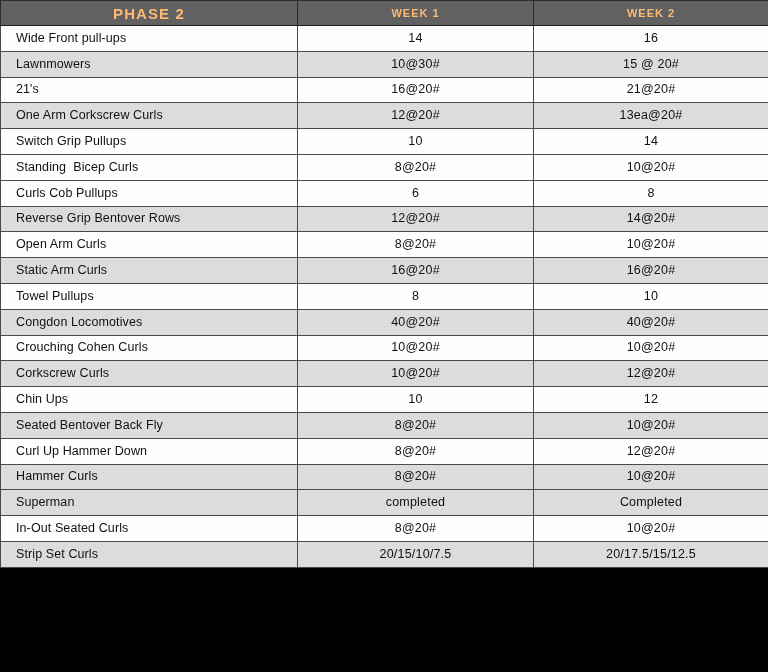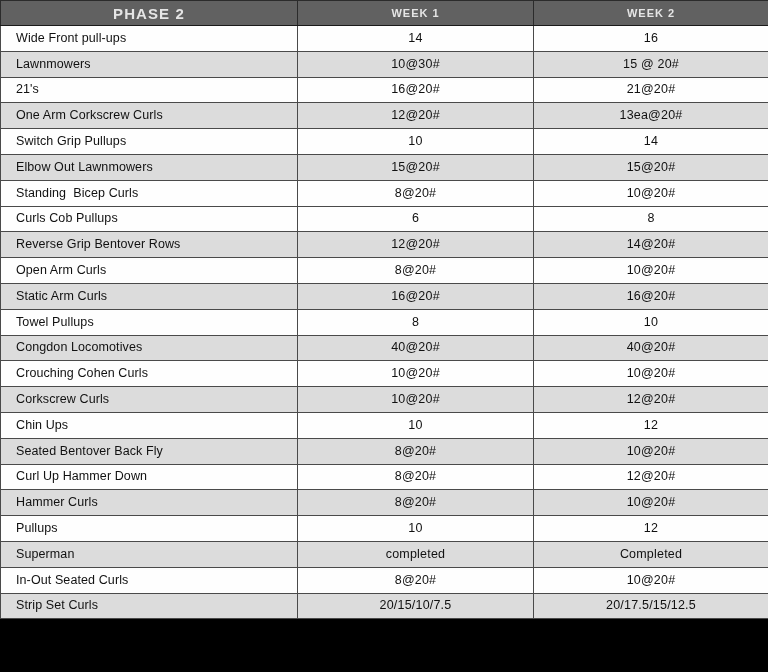--- a/index.html
+++ b/index.html
@@ -27,21 +27,21 @@
     background: #ffffff;
   }
 
   table.workout col.c-exercise { width: 297px; }
   table.workout col.c-week1    { width: 236px; }
   table.workout col.c-week2    { width: 235px; }
 
   
   thead tr.header-row th {
     background: #616161;
-    color: #e5e5e5;
+    color: #fdba74;
     font-weight: bold;
     height: 25px;
     padding: 0 6px;
     border: 1px solid #2b2b2b;
     border-bottom: 1px solid #1a1a1a;
     text-align: center;
     vertical-align: middle;
     letter-spacing: 0.6px;
     line-height: 1;
     box-sizing: border-box;
@@ -124,25 +124,20 @@
         <tr class="data-row row-shade">
           <td class="cell-exercise">One Arm Corkscrew Curls</td>
           <td class="cell-value">12@20#</td>
           <td class="cell-value">13ea@20#</td>
         </tr>
         <tr class="data-row row-white">
           <td class="cell-exercise">Switch Grip Pullups</td>
           <td class="cell-value">10</td>
           <td class="cell-value">14</td>
         </tr>
-        <tr class="data-row row-shade">
-          <td class="cell-exercise">Elbow Out Lawnmowers</td>
-          <td class="cell-value">15@20#</td>
-          <td class="cell-value">15@20#</td>
-        </tr>
         <tr class="data-row row-white">
           <td class="cell-exercise">Standing  Bicep Curls</td>
           <td class="cell-value">8@20#</td>
           <td class="cell-value">10@20#</td>
         </tr>
         <tr class="data-row row-white">
           <td class="cell-exercise">Curls Cob Pullups</td>
           <td class="cell-value">6</td>
           <td class="cell-value">8</td>
         </tr>
@@ -193,25 +188,20 @@
         </tr>
         <tr class="data-row row-white">
           <td class="cell-exercise">Curl Up Hammer Down</td>
           <td class="cell-value">8@20#</td>
           <td class="cell-value">12@20#</td>
         </tr>
         <tr class="data-row row-shade">
           <td class="cell-exercise">Hammer Curls</td>
           <td class="cell-value">8@20#</td>
           <td class="cell-value">10@20#</td>
-        </tr>
-        <tr class="data-row row-white">
-          <td class="cell-exercise">Pullups</td>
-          <td class="cell-value">10</td>
-          <td class="cell-value">12</td>
         </tr>
         <tr class="data-row row-shade">
           <td class="cell-exercise">Superman</td>
           <td class="cell-value">completed</td>
           <td class="cell-value">Completed</td>
         </tr>
         <tr class="data-row row-white">
           <td class="cell-exercise">In-Out Seated Curls</td>
           <td class="cell-value">8@20#</td>
           <td class="cell-value">10@20#</td>

